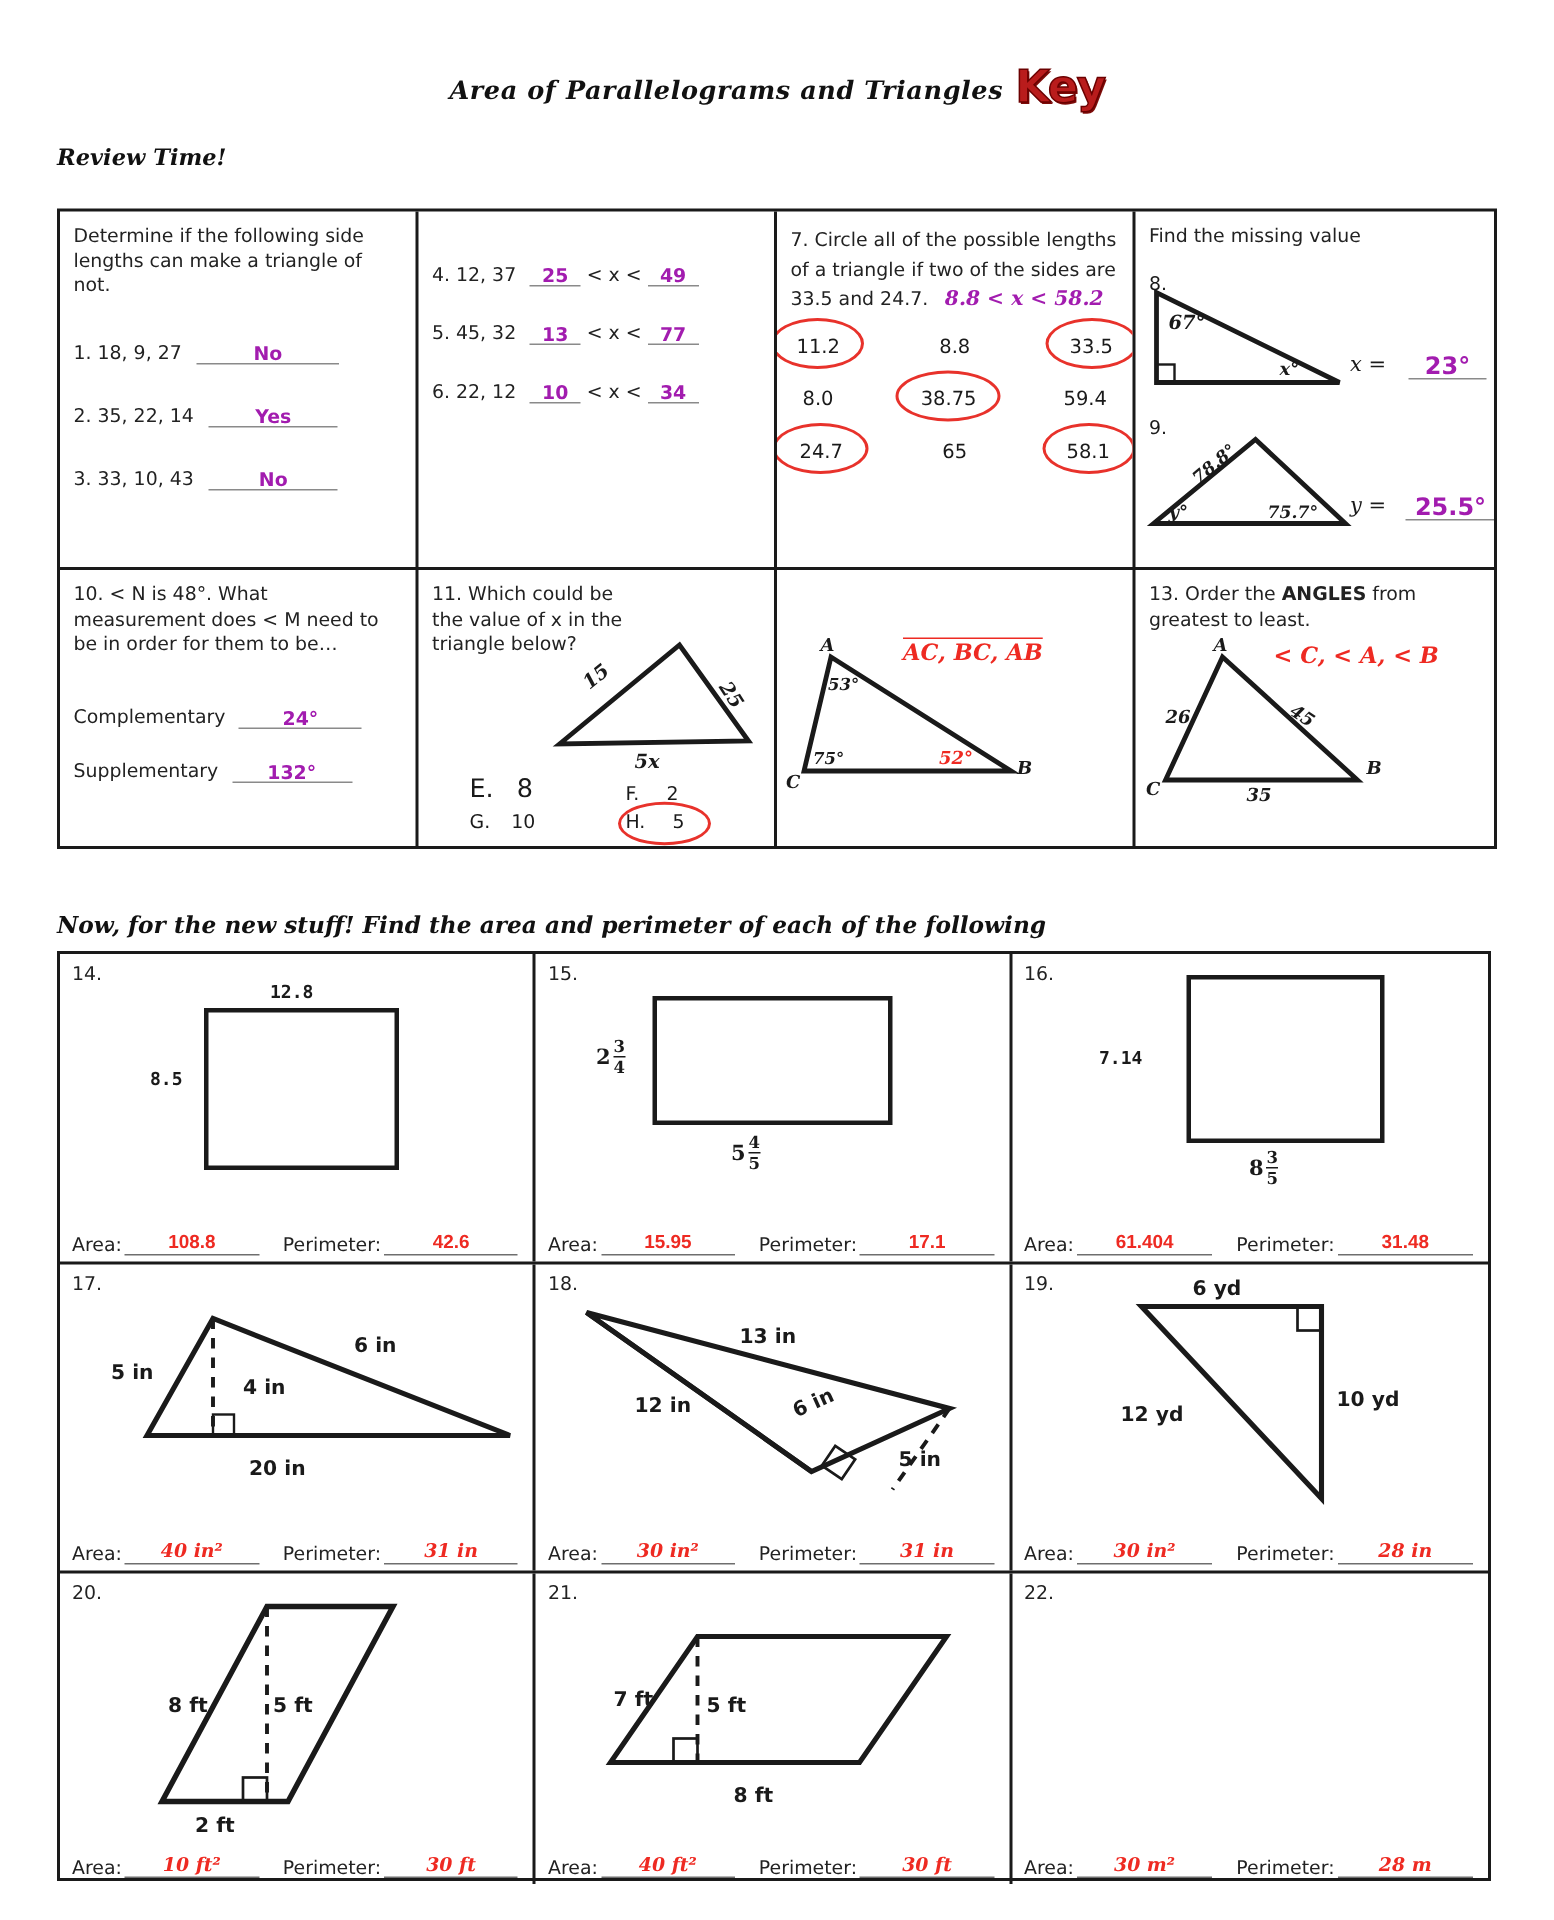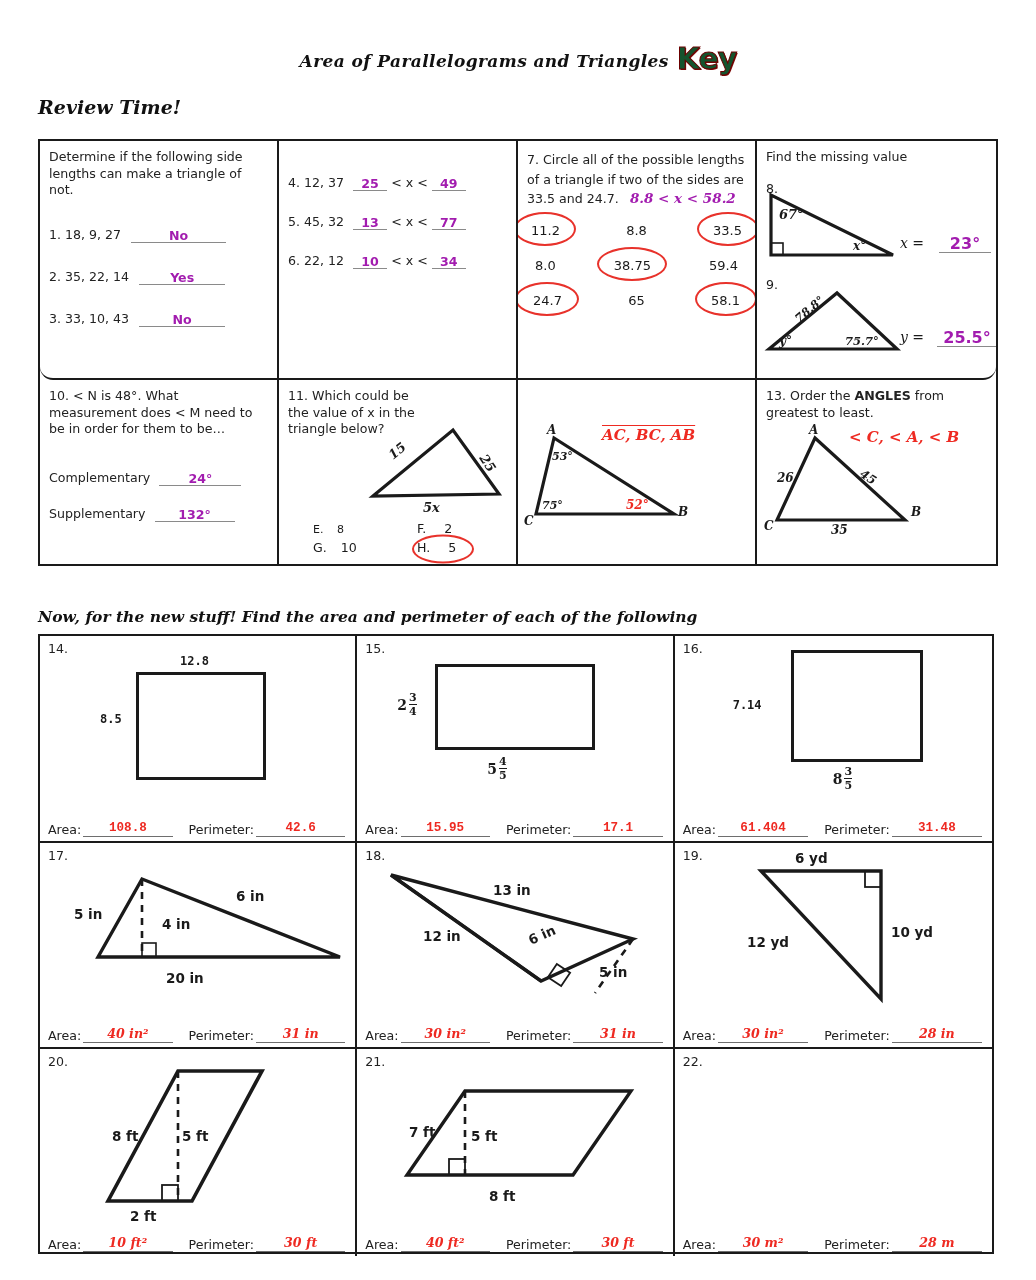--- a/index.html
+++ b/index.html
@@ -20,40 +20,40 @@
   }
   .title-txt{
     font-family:"DejaVu Serif","Liberation Serif",serif;
     font-weight:bold;font-style:italic;
     font-size:17px;letter-spacing:.4px;color:#111;
     vertical-align:middle;
   }
   .key-txt{
     display:inline-block;vertical-align:middle;margin-left:8px;
     font-family:"DejaVu Sans","Liberation Sans",sans-serif;
-    font-weight:bold;font-size:30px;color:#14532d;
+    font-weight:bold;font-size:30px;color:#b91c1c;
     -webkit-text-stroke:1px #6b0000;
     text-shadow:1px 1px 0 #7d0b08;
     letter-spacing:-1px;line-height:1;
     transform:translateY(-2px);
   }
 
   .review-hd{
     position:absolute;left:38px;top:96px;
     font-family:"DejaVu Serif","Liberation Serif",serif;
-    font-weight:bold;font-style:italic;font-size:19px;color:#111;text-align:center;
+    font-weight:bold;font-style:italic;font-size:15px;color:#111;text-align:center;
   }
 
   
   .tbl{
     position:absolute;border:2px solid #1a1a1a;
     box-sizing:border-box;background:#fff;
   }
   #review-table{left:38px;top:139px;width:960px;height:427px;}
-  .trow{display:flex;width:100%;box-sizing:border-box;border-radius:13px;}
+  .trow{display:flex;width:100%;box-sizing:border-box;}
   #review-table .trow.r1{height:239px;border-bottom:2px solid #1a1a1a;}
   #review-table .trow.r2{height:184px;}
   .tcell{
     box-sizing:border-box;position:relative;
     padding:8px 9px 4px 9px;overflow:hidden;
   }
   #review-table .tcell{width:25%;border-right:2px solid #1a1a1a;}
   #review-table .tcell:last-child{border-right:none;}
   .q-txt{font-size:12.6px;line-height:16.5px;color:#222;}
   .q-txt b{font-weight:bold;}
@@ -111,21 +111,21 @@
     display:flex;align-items:flex-end;font-size:12.6px;color:#222;
     padding:0 8px;box-sizing:border-box;
   }
   .ap-lab{white-space:nowrap;}
   .ap-val{
     flex:1;border-bottom:1.6px solid #6e6e6e;text-align:center;
     color:#ee2a22;font-weight:bold;
     font-family:"DejaVu Serif","Liberation Serif",serif;font-style:italic;
     padding-bottom:1px;margin:0 2px;
   }
-  .ap-val.plain{font-family:Liberation Mono, monospace;font-style:normal;text-align:center;}
+  .ap-val.plain{font-family:Liberation Sans, sans-serif;font-style:normal;text-align:center;}
   .sp{width:14px;}
 
   
   .mixed{display:inline-flex;align-items:center;font-size:13px;font-weight:bold;
          font-family:"DejaVu Serif","Liberation Serif",serif;color:#1a1a1a;}
   .mixed .whole{font-size:14px;margin-right:2px;}
   .frac{display:inline-flex;flex-direction:column;align-items:center;line-height:1;}
   .frac .num{font-size:11px;padding-bottom:1px;}
   .frac .den{font-size:11px;border-top:1.4px solid #1a1a1a;padding-top:1px;}
   .fig-lbl{
@@ -287,21 +287,21 @@
       </div>
 
       <div class="tcell">
         <div class="q-txt" style="width:140px;">11. Which could be the value of x in the triangle below?</div>
         <svg width="160" height="110" style="position:absolute;left:78px;top:36px;">
           <polygon class="stk" points="16,80 96,14 142,78" stroke-width="3.2"></polygon>
           <text class="lbl-it" x="36" y="44" font-size="13" transform="rotate(-39 36 44)">15</text>
           <text class="lbl-it" x="122" y="42" font-size="13" transform="rotate(57 122 42)">25</text>
           <text class="lbl-it" x="66" y="96" font-size="13">5x</text>
         </svg>
-        <div style="position:absolute;left:34px;bottom:28px;font-size:11px;">
+        <div style="position:absolute;left:34px;bottom:28px;font-size:17px;">
           <span>E.</span>
           <span style="margin-left:10px;">8</span>
         </div>
         <div style="position:absolute;left:34px;bottom:9px;font-size:12.6px;">
           <span>G.</span>
           <span style="margin-left:10px;">10</span>
         </div>
         <div style="position:absolute;left:138px;bottom:28px;font-size:12.6px;">
           <span>F.</span>
           <span style="margin-left:14px;">2</span>

